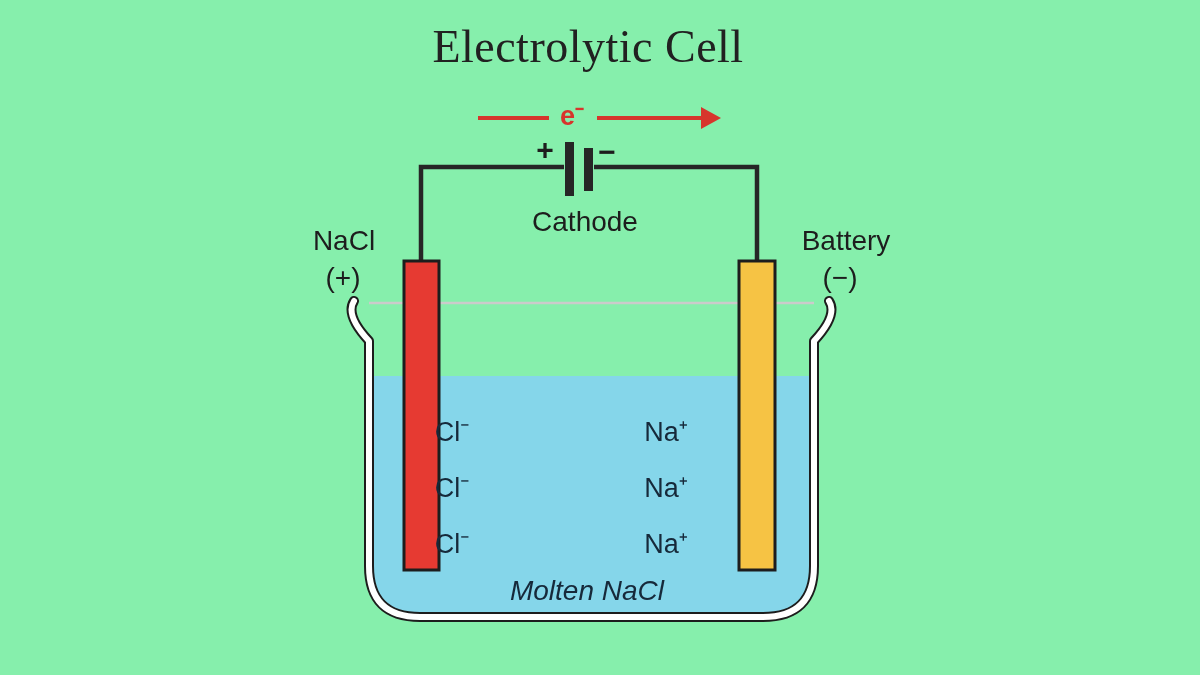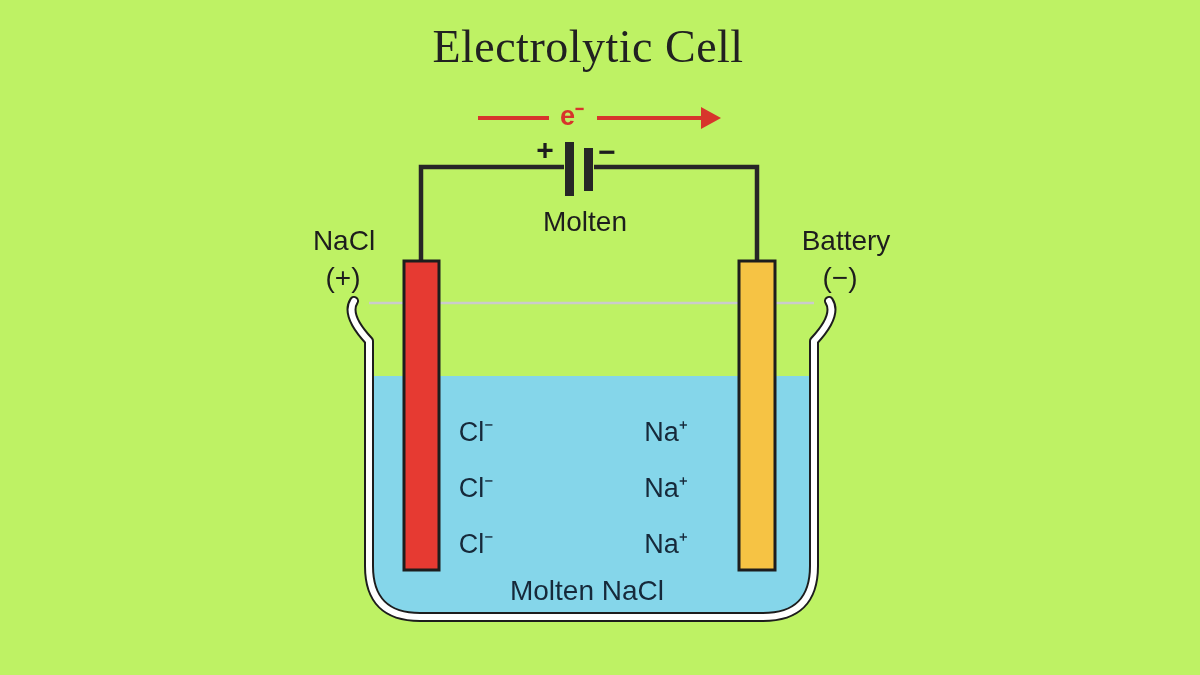--- a/index.html
+++ b/index.html
@@ -1,30 +1,30 @@
 <!DOCTYPE html>
 <html><head>
 <meta charset="utf-8">
 <style>
   html,body{margin:0;padding:0;background:#fff;}
-  #stage{position:relative;width:1200px;height:675px;background:#bef264;overflow:hidden;
+  #stage{position:relative;width:1200px;height:675px;background:#86efac;overflow:hidden;
          font-family:"Liberation Sans",sans-serif;}
   .lbl{position:absolute;transform:translate(-50%,-50%);white-space:nowrap;
        color:#1d1d1d;font-size:28px;line-height:1;}
   #title{position:absolute;left:588px;top:46px;transform:translate(-50%,-50%);
          font-family:"Liberation Serif",serif;font-size:46px;color:#212121;
          letter-spacing:0.5px;white-space:nowrap;}
   #e-label{color:#d7352c;font-size:27px;font-weight:bold;}
   .sign{font-size:30px;font-weight:bold;}
   .ion{position:absolute;transform:translate(-50%,-50%);color:#16293a;font-size:27px;
        white-space:nowrap;}
-  .ion-cl{left:476px;text-align:right;}
+  .ion-cl{left:452px;text-align:right;}
   .ion-na{left:666px;}
   .row0{top:430px;} .row1{top:486px;} .row2{top:542px;}
-  #molten{color:#16293a;}
+  #molten{color:#16293a;font-style:italic;}
   svg{position:absolute;left:0;top:0;}
 </style>
 </head>
 <body>
 
 <div id="stage">
 
   <svg width="1200" height="675" viewBox="0 0 1200 675">
 
     <line x1="369" y1="303" x2="814" y2="303" stroke-width="2.5" stroke="#cbcbcb"></line>
@@ -47,21 +47,21 @@
     <rect x="404" y="261" width="35" height="309" stroke-width="3" stroke="#1d1d1d" fill="#e63a32"></rect>
     <rect x="739" y="261" width="36" height="309" stroke-width="3" stroke="#1d1d1d" fill="#f6c344"></rect>
   </svg>
 
   <div id="title">Electrolytic Cell</div>
 
   <div class="lbl" id="e-label" style="left:572px;top:116px;">e⁻</div>
 
   <div class="lbl sign" style="left:545px;top:150px;">+</div>
   <div class="lbl sign" style="left:607px;top:152px;">−</div>
-  <div class="lbl" style="left:585px;top:222px;">Molten</div>
+  <div class="lbl" style="left:585px;top:222px;">Cathode</div>
 
   <div class="lbl" style="left:344px;top:241px;">NaCl</div>
   <div class="lbl" style="left:343px;top:278px;">(+)</div>
 
   <div class="lbl" style="left:846px;top:241px;">Battery</div>
   <div class="lbl" style="left:840px;top:278px;">(−)</div>
 
   <div class="ion ion-cl row0">Cl⁻</div>
   <div class="ion ion-cl row1">Cl⁻</div>
   <div class="ion ion-cl row2">Cl⁻</div>

